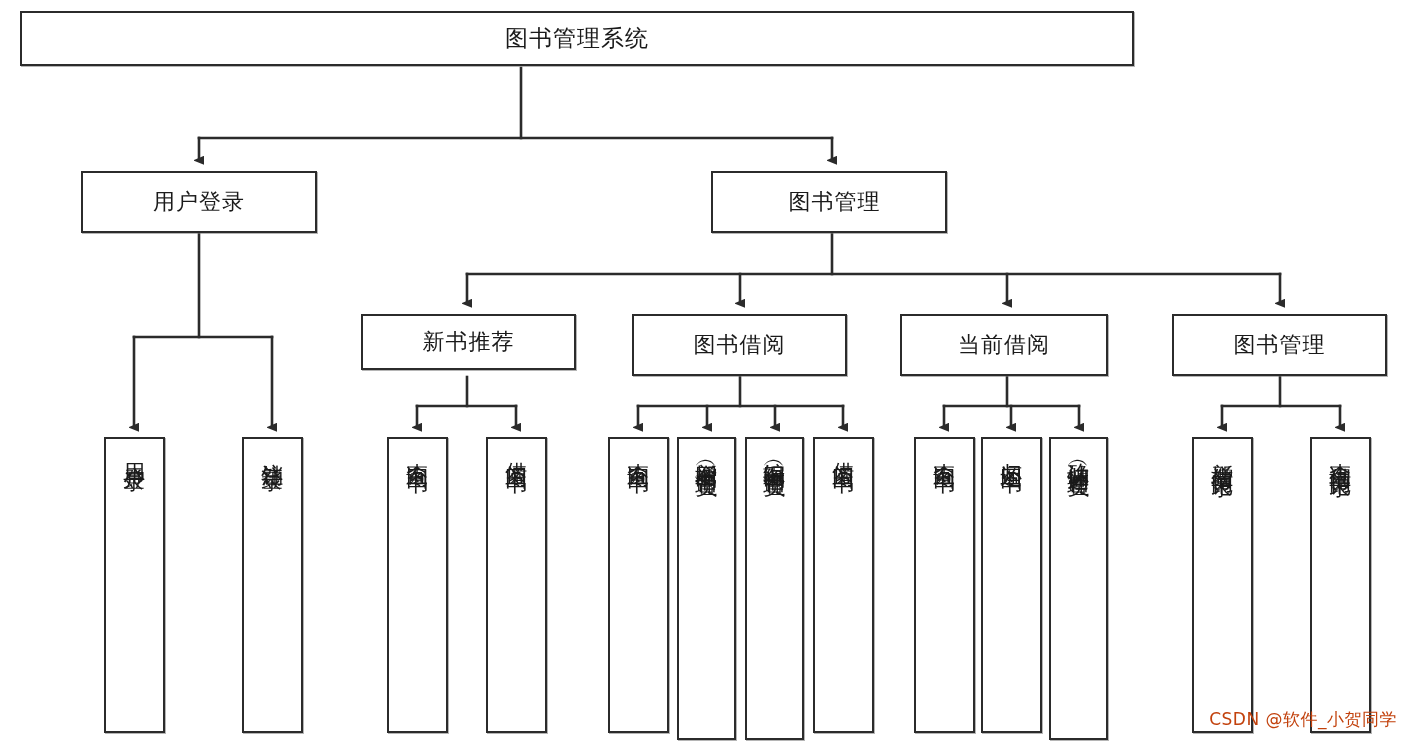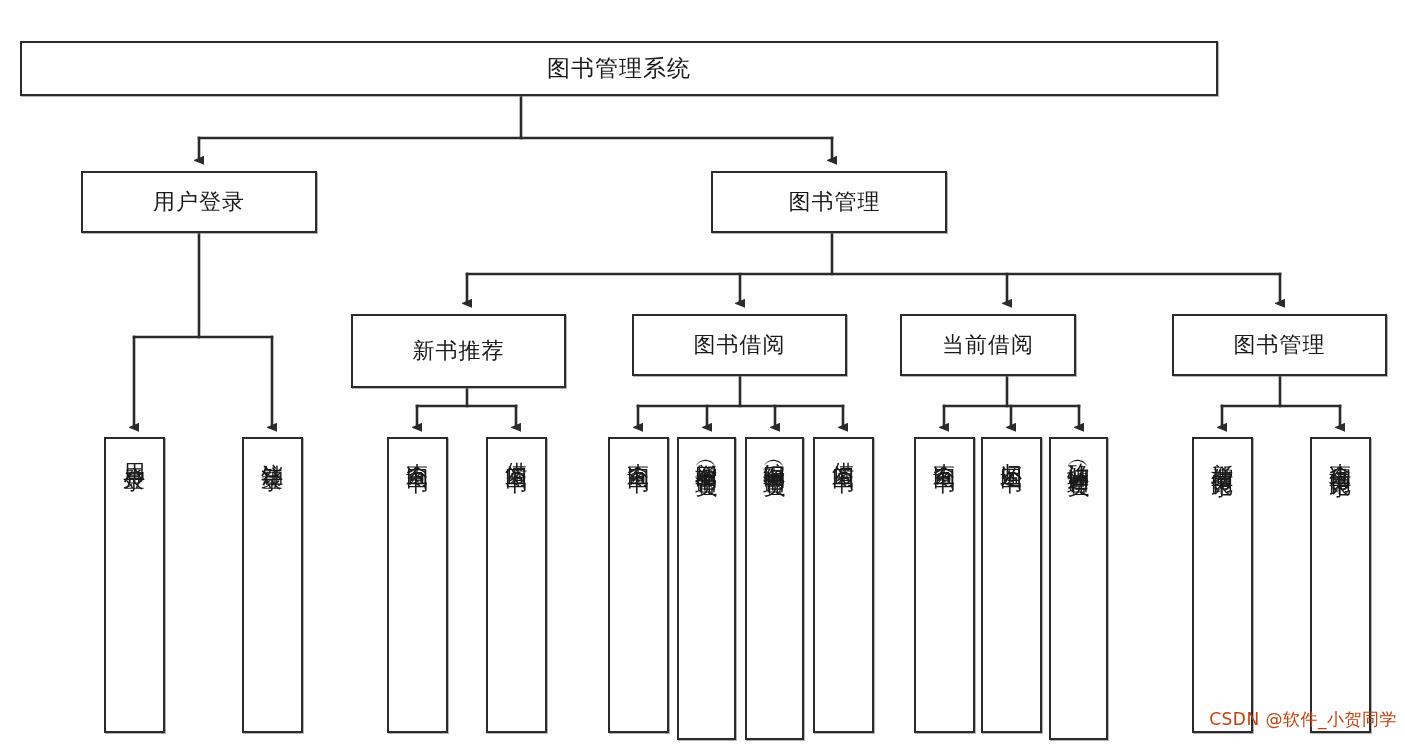--- a/index.html
+++ b/index.html
@@ -130,41 +130,41 @@
       <path d="M1011,406 L1011,427" marker-end="url(#arrow)"></path>
       <path d="M1079,406 L1079,427" marker-end="url(#arrow)"></path>
 
       <path d="M1280,377 L1280,406"></path>
       <path d="M1222,406 L1340,406"></path>
       <path d="M1222,406 L1222,427" marker-end="url(#arrow)"></path>
       <path d="M1340,406 L1340,427" marker-end="url(#arrow)"></path>
     </g>
   </svg>
 
-  <div class="node horiz root" style="left:20px; top:11px; width:1198px; height:55px;margin-top:30px;">
+  <div class="node horiz root" style="left:20px; top:11px; width:1114px; height:55px;">
     <span class="node-label">图书管理系统</span>
   </div>
 
   <div class="node horiz" style="left:81px; top:171px; width:236px; height:62px;">
     <span class="node-label">用户登录</span>
   </div>
 
   <div class="node horiz" style="left:711px; top:171px; width:236px; height:62px;padding-left:11px;">
     <span class="node-label">图书管理</span>
   </div>
 
-  <div class="node horiz" style="left:351px; top:314px; width:215px; height:74px;">
+  <div class="node horiz" style="left:361px; top:314px; width:215px; height:56px;">
     <span class="node-label">新书推荐</span>
   </div>
 
   <div class="node horiz" style="left:632px; top:314px; width:215px; height:62px;">
     <span class="node-label">图书借阅</span>
   </div>
 
-  <div class="node horiz" style="left:900px; top:314px; width:176px; height:62px;">
+  <div class="node horiz" style="left:900px; top:314px; width:208px; height:62px;">
     <span class="node-label">当前借阅</span>
   </div>
 
   <div class="node horiz" style="left:1172px; top:314px; width:215px; height:62px;">
     <span class="node-label">图书管理</span>
   </div>
 
   <div class="node vert" style="left:104px; top:437px; width:61px; height:296px;">
     <span class="node-label">用户登录</span>
   </div>

